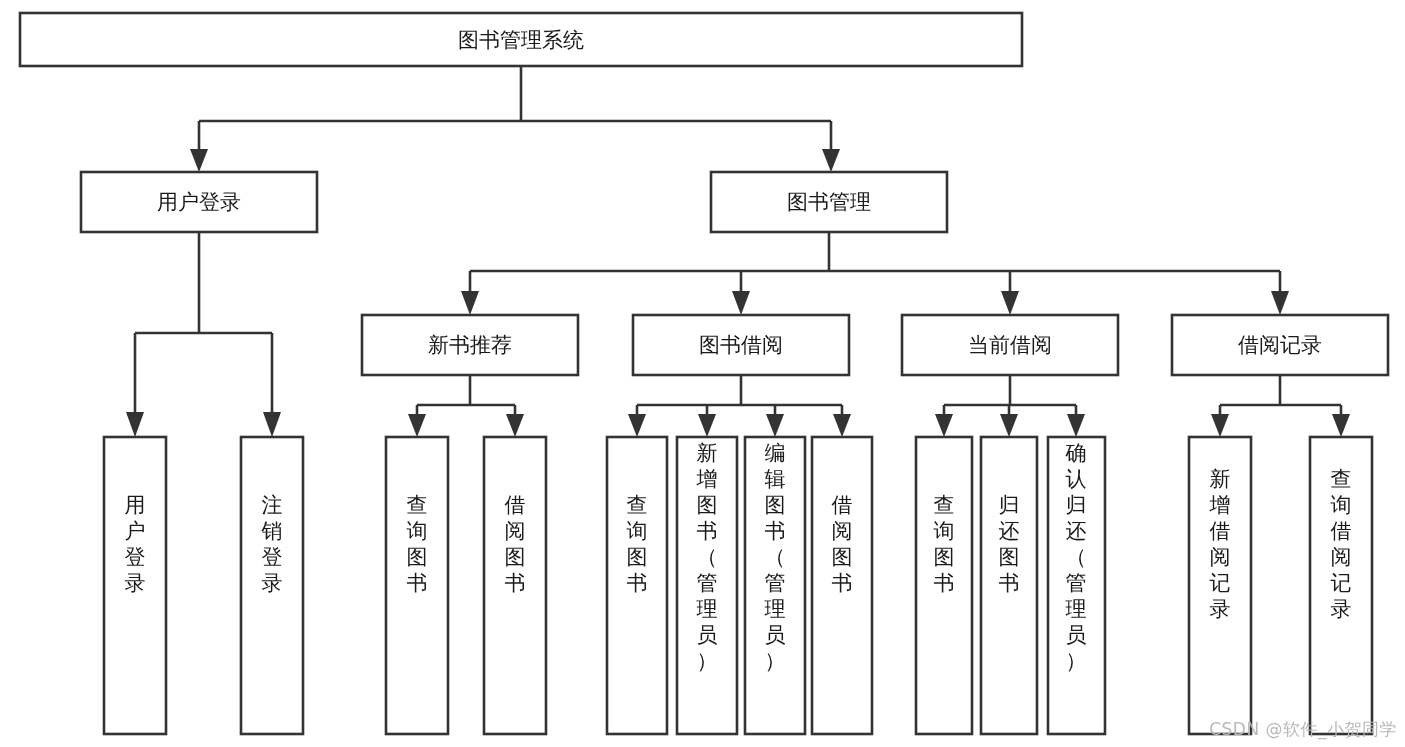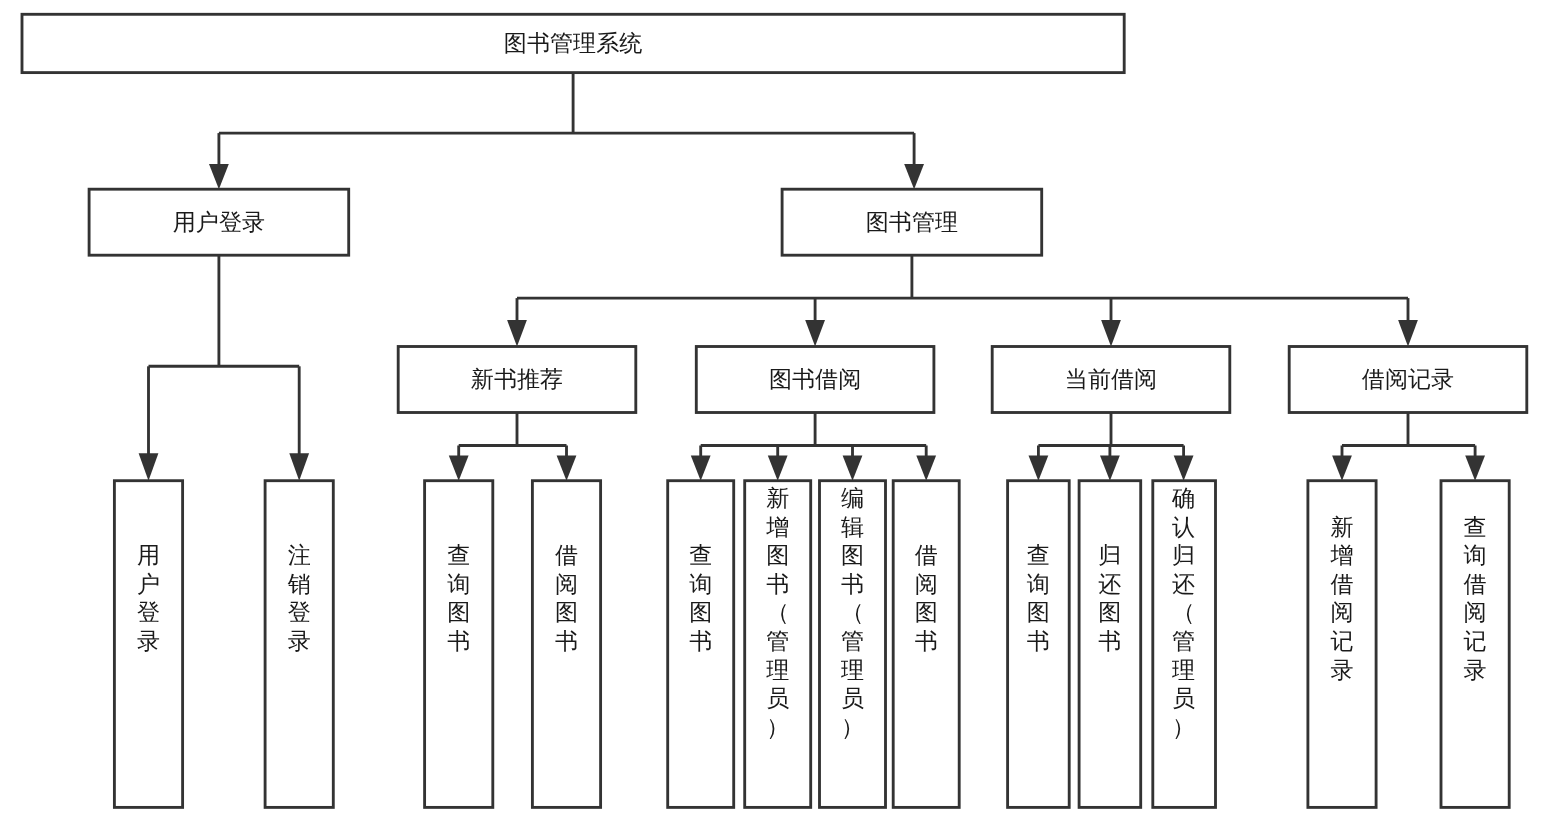--- a/index.html
+++ b/index.html
@@ -235,13 +235,14 @@
       </g>
 
       <g>
         <rect class="node-box" x="1310" y="437" width="62" height="297"></rect>
         <text class="leaf-label"><tspan x="1341" y="486">查</tspan><tspan x="1341" y="512">询</tspan><tspan x="1341" y="538">借</tspan><tspan x="1341" y="564">阅</tspan><tspan x="1341" y="590">记</tspan><tspan x="1341" y="616">录</tspan></text>
       </g>
 
     </g>
   </svg>
 
+  <div class="watermark">CSDN @软件_小贺同学</div>
 </div>
 
 </body></html>

